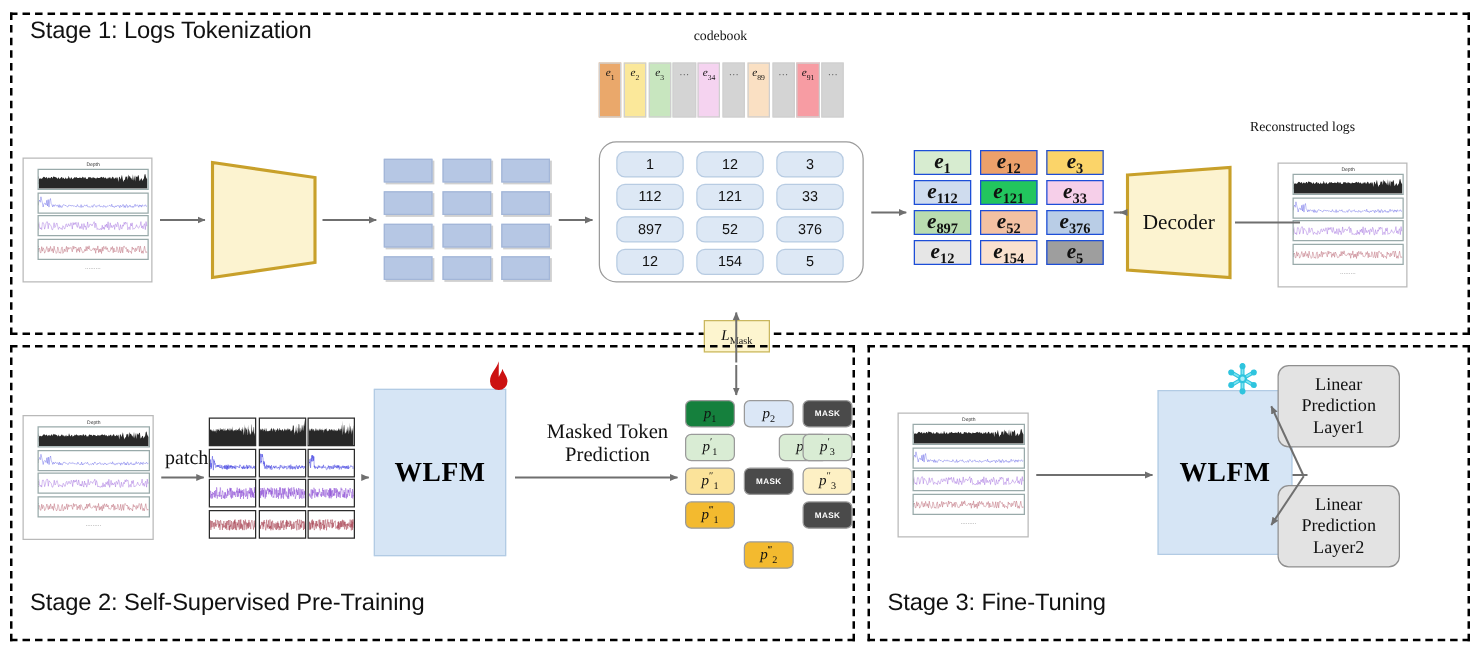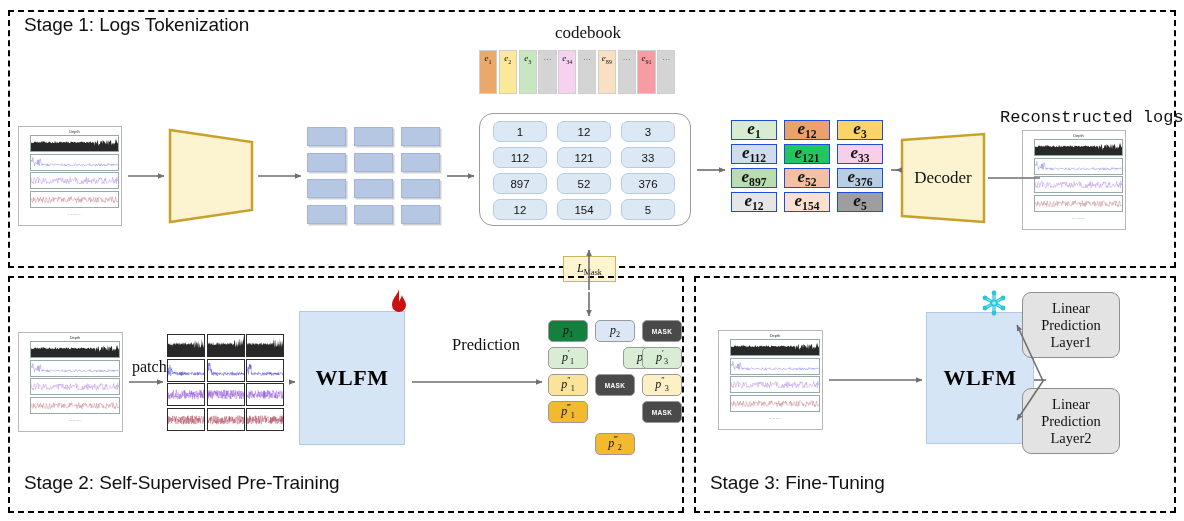--- a/index.html
+++ b/index.html
@@ -61,21 +61,21 @@
       border-radius:0;box-sizing:border-box;display:flex;
       align-items:center;justify-content:center;font-size:22px;
       font-weight:bold;letter-spacing:.5px;color:#000;}
   .lossbox{position:absolute;background:#fdf5cf;border:1px solid #c9b75f;
       box-sizing:border-box;display:flex;align-items:center;
       justify-content:center;font-size:12px;color:#111;}
   .predbox{position:absolute;background:#e3e3e3;border:1.6px solid #8f8f8f;
       border-radius:9px;box-sizing:border-box;display:flex;
       align-items:center;justify-content:center;text-align:center;
       font-size:14.5px;line-height:17px;color:#111;}
-  .captxt{position:absolute;font-size:17px;color:#111;white-space:nowrap;}
+  .captxt{position:absolute;font-size:11px;color:#111;white-space:nowrap;}
   .patchimg{position:absolute;border:1.4px solid #2b2b2b;background:#fff;
       box-sizing:border-box;overflow:hidden;}
   .patchimg svg{display:block;width:100%;height:100%;}
   svg.arrow{position:absolute;overflow:visible;}
   .mtp{position:absolute;text-align:center;font-size:16.5px;line-height:19px;
       color:#111;}
   .icon{position:absolute;}
   sub{font-size:.68em;}
 </style>
 </head>
@@ -227,21 +227,21 @@
     </div>
   </div>
 
 <div class="trap" id="decoder" style="left:900px;top:132px;width:86px;height:92px;">
   <svg width="86" height="92" viewBox="0 0 86 92">
     <polygon points="2,8 84,2 84,90 2,84" fill="#fcf3d0" stroke="#c8a02a" stroke-width="2.5"></polygon>
   </svg>
   <div class="tlabel">Decoder</div>
 </div>
 
-<div class="captxt" style="left:1000px;top:108px;font-family:Liberation Mono, monospace;">Reconstructed logs</div>
+<div class="captxt" style="left:1000px;top:96px;">Reconstructed logs</div>
 <div class="logplot" id="s1out" style="left:1022px;top:130px;width:104px;height:100px;">
   <div class="ptitle">Depth</div>
   <div class="logtracks">
       <div class="logtrack" style="height: 17px;">
         <svg viewBox="0 0 200 40" preserveAspectRatio="none">
           <path d="M0.0,15.6 L1.3,19.3 L2.7,17.8 L4.0,18.8 L5.4,18.8 L6.7,17.4 L8.1,15.6 L9.4,14.6 L10.7,15.1 L12.1,17.0 L13.4,15.9 L14.8,14.7 L16.1,18.7 L17.4,16.9 L18.8,15.5 L20.1,17.8 L21.5,17.7 L22.8,14.9 L24.2,14.8 L25.5,17.9 L26.8,13.5 L28.2,14.8 L29.5,14.6 L30.9,15.2 L32.2,16.2 L33.6,17.1 L34.9,19.4 L36.2,14.7 L37.6,18.9 L38.9,18.9 L40.3,16.9 L41.6,14.7 L43.0,15.5 L44.3,18.9 L45.6,16.0 L47.0,19.0 L48.3,18.9 L49.7,15.5 L51.0,19.1 L52.3,17.8 L53.7,18.6 L55.0,12.5 L56.4,16.3 L57.7,19.4 L59.1,16.5 L60.4,15.6 L61.7,19.6 L63.1,18.2 L64.4,17.5 L65.8,14.9 L67.1,16.8 L68.5,14.6 L69.8,15.9 L71.1,17.2 L72.5,17.2 L73.8,16.9 L75.2,15.9 L76.5,16.5 L77.9,16.6 L79.2,17.8 L80.5,14.2 L81.9,15.0 L83.2,17.9 L84.6,15.5 L85.9,15.3 L87.2,19.2 L88.6,18.5 L89.9,19.1 L91.3,15.2 L92.6,14.8 L94.0,15.8 L95.3,15.7 L96.6,16.3 L98.0,17.9 L99.3,15.3 L100.7,15.8 L102.0,16.7 L103.4,17.0 L104.7,18.2 L106.0,18.2 L107.4,15.4 L108.7,17.1 L110.1,17.3 L111.4,16.8 L112.8,16.6 L114.1,15.7 L115.4,14.3 L116.8,16.2 L118.1,16.7 L119.5,14.5 L120.8,17.9 L122.1,15.2 L123.5,16.9 L124.8,18.6 L126.2,18.5 L127.5,15.6 L128.9,18.1 L130.2,15.6 L131.5,15.3 L132.9,19.1 L134.2,16.9 L135.6,14.5 L136.9,14.9 L138.3,18.4 L139.6,18.3 L140.9,17.1 L142.3,15.0 L143.6,18.8 L145.0,14.7 L146.3,25.6 L147.7,14.6 L149.0,15.1 L150.3,20.4 L151.7,15.5 L153.0,10.1 L154.4,19.3 L155.7,25.8 L157.0,21.4 L158.4,21.0 L159.7,13.9 L161.1,14.8 L162.4,12.9 L163.8,21.4 L165.1,9.6 L166.4,13.7 L167.8,13.1 L169.1,16.9 L170.5,17.4 L171.8,21.9 L173.2,8.9 L174.5,23.4 L175.8,11.4 L177.2,24.4 L178.5,11.5 L179.9,15.1 L181.2,15.3 L182.6,11.1 L183.9,11.5 L185.2,23.3 L186.6,22.1 L187.9,18.9 L189.3,17.8 L190.6,23.4 L191.9,20.3 L193.3,17.9 L194.6,9.7 L196.0,8.5 L197.3,15.2 L198.7,18.7 L200.0,20.1 L200,40 L0,40 Z" fill="#111111" opacity="0.9"></path>
         </svg>
         <span class="ylab">CAL</span>
       </div>
       <div class="logtrack" style="height: 17px;">
@@ -379,20 +379,21 @@
   <span>WLFM</span>
 </div>
 <div class="icon" style="left:384px;top:288px;">
   <svg width="30" height="32" viewBox="0 0 30 32">
     <path d="M15 1 C13 8 8 10 8 17 a7 7 0 0 0 14 0 c0-4-3-6-4-10 -1 4-3 5-3 8 0-5 0-10 0-14z" fill="#cc1111"></path>
     <path d="M15 13 c-2 3-3 4-3 6.5 a3 3 0 0 0 6 0 c0-2.5-1-3.5-3-6.5z" fill="#cc1111"></path>
   </svg>
 </div>
 
 <div class="mtp" style="left:416px;top:335px;width:140px;">
+  <div>Masked Token</div>
   <div>Prediction</div>
 </div>
 
 <div id="ptokgrid" style="position:absolute;left:548px;top:320px;width:134px;height:120px;">
     <div class="ptok" style="left: 0px; top: 0px; width: 40px; height: 22px; background: #15803d;">
       <span><i>p</i><sup style="font-size:.7em"></sup><sub>1</sub></span>
     </div>
     <div class="ptok" style="left: 47px; top: 0px; width: 40px; height: 22px; background: rgb(219, 231, 246);">
       <span><i>p</i><sup style="font-size:.7em"></sup><sub>2</sub></span>
     </div>

